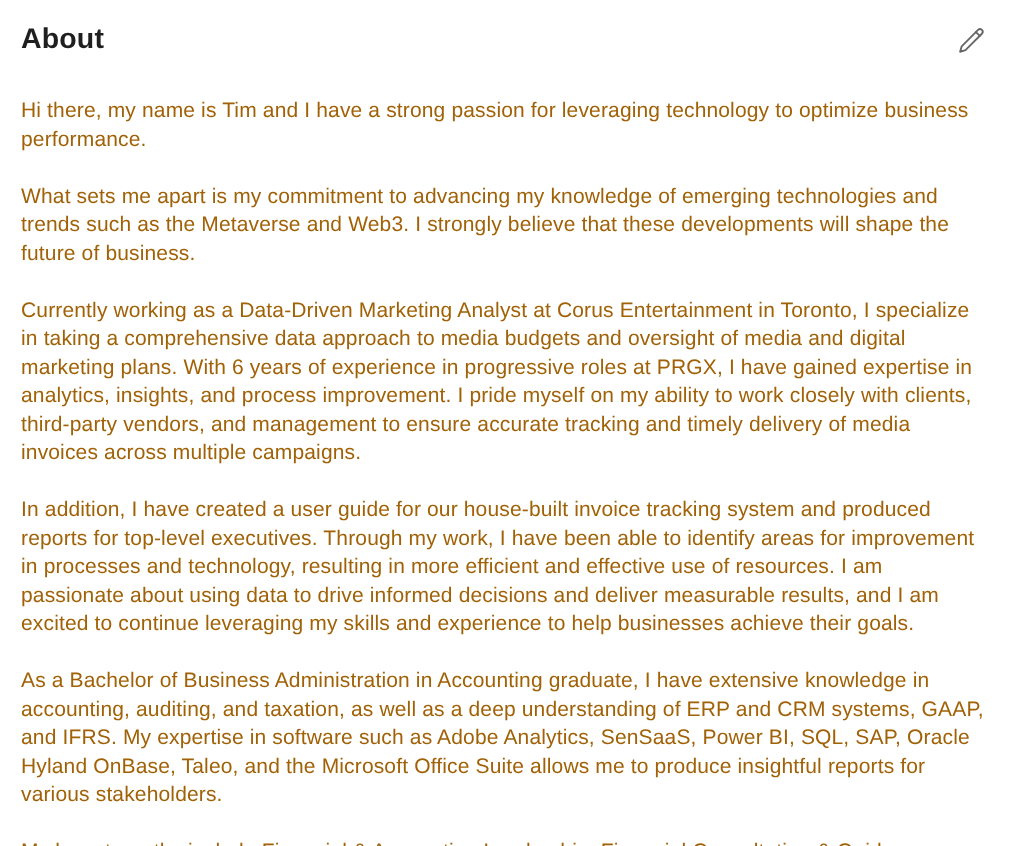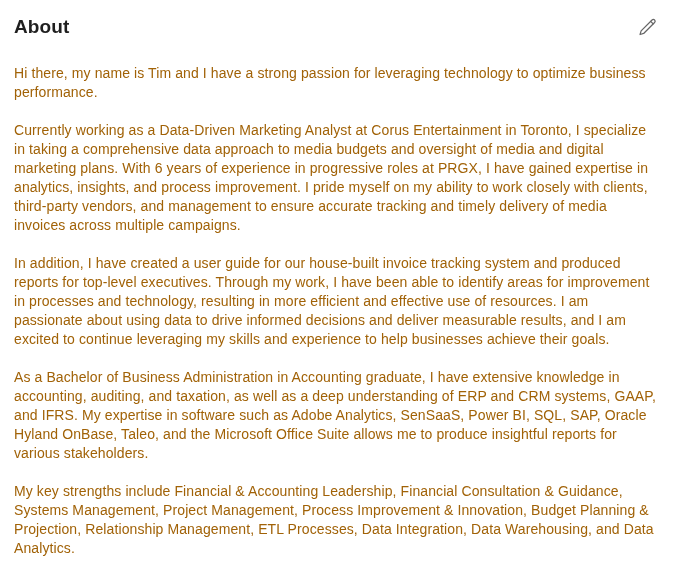--- a/index.html
+++ b/index.html
@@ -58,19 +58,20 @@
       <span>
         <svg width="21" height="21" viewBox="0 0 24 24" fill="none" stroke="#666666" stroke-width="1.4" stroke-linejoin="round" stroke-linecap="round">
           <path d="M17.2 3.4a2.05 2.05 0 0 1 2.9 2.9L7.6 18.8 3.5 20l1.2-4.1L17.2 3.4z"></path>
           <path d="M15.6 5l2.9 2.9"></path>
         </svg>
       </span>
     </button>
   </div>
   <div class="card-body">
     <p>Hi there, my name is Tim and I have a strong passion for leveraging technology to optimize business performance.</p>
+    <p>What sets me apart is my commitment to advancing my knowledge of emerging technologies and trends such as the Metaverse and Web3. I strongly believe that these developments will shape the future of business.</p>
     <p>Currently working as a Data-Driven Marketing Analyst at Corus Entertainment in Toronto, I specialize in taking a comprehensive data approach to media budgets and oversight of media and digital marketing plans. With 6 years of experience in progressive roles at PRGX, I have gained expertise in analytics, insights, and process improvement. I pride myself on my ability to work closely with clients, third-party vendors, and management to ensure accurate tracking and timely delivery of media invoices across multiple campaigns.</p>
     <p>In addition, I have created a user guide for our house-built invoice tracking system and produced reports for top-level executives. Through my work, I have been able to identify areas for improvement in processes and technology, resulting in more efficient and effective use of resources. I am passionate about using data to drive informed decisions and deliver measurable results, and I am excited to continue leveraging my skills and experience to help businesses achieve their goals.</p>
     <p>As a Bachelor of Business Administration in Accounting graduate, I have extensive knowledge in accounting, auditing, and taxation, as well as a deep understanding of ERP and CRM systems, GAAP, and IFRS. My expertise in software such as Adobe Analytics, SenSaaS, Power BI, SQL, SAP, Oracle Hyland OnBase, Taleo, and the Microsoft Office Suite allows me to produce insightful reports for various stakeholders.</p>
     <p>My key strengths include Financial &amp; Accounting Leadership, Financial Consultation &amp; Guidance, Systems Management, Project Management, Process Improvement &amp; Innovation, Budget Planning &amp; Projection, Relationship Management, ETL Processes, Data Integration, Data Warehousing, and Data Analytics.</p>
 
   </div>
 </section>
 
 </body></html>

